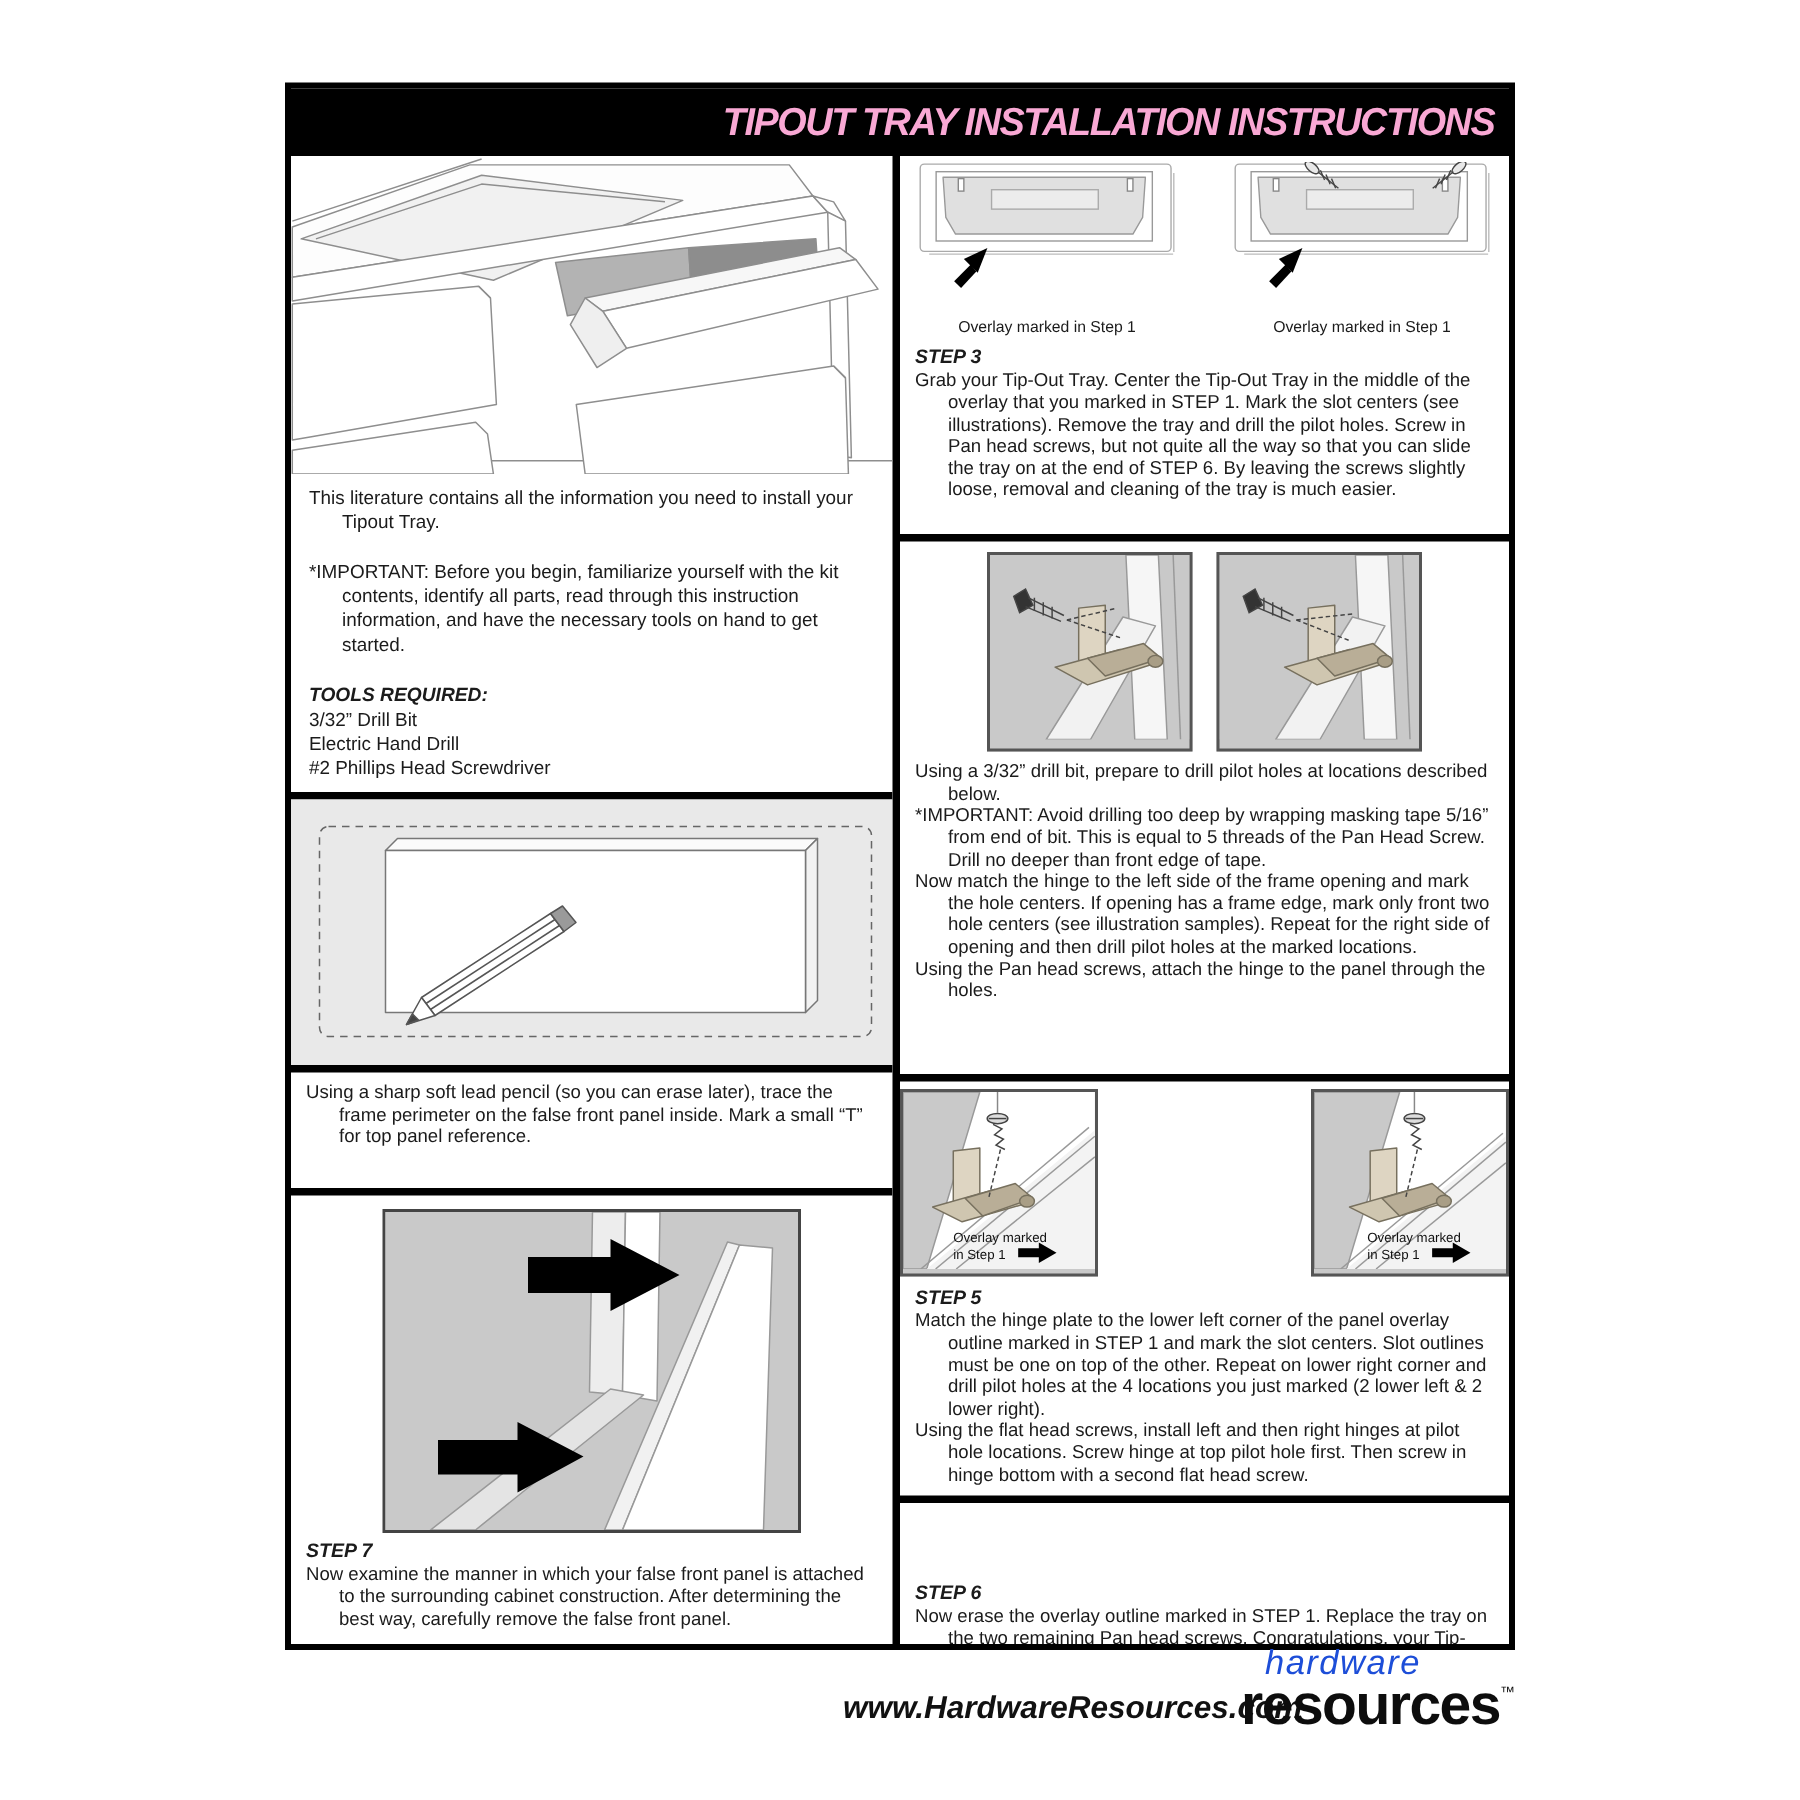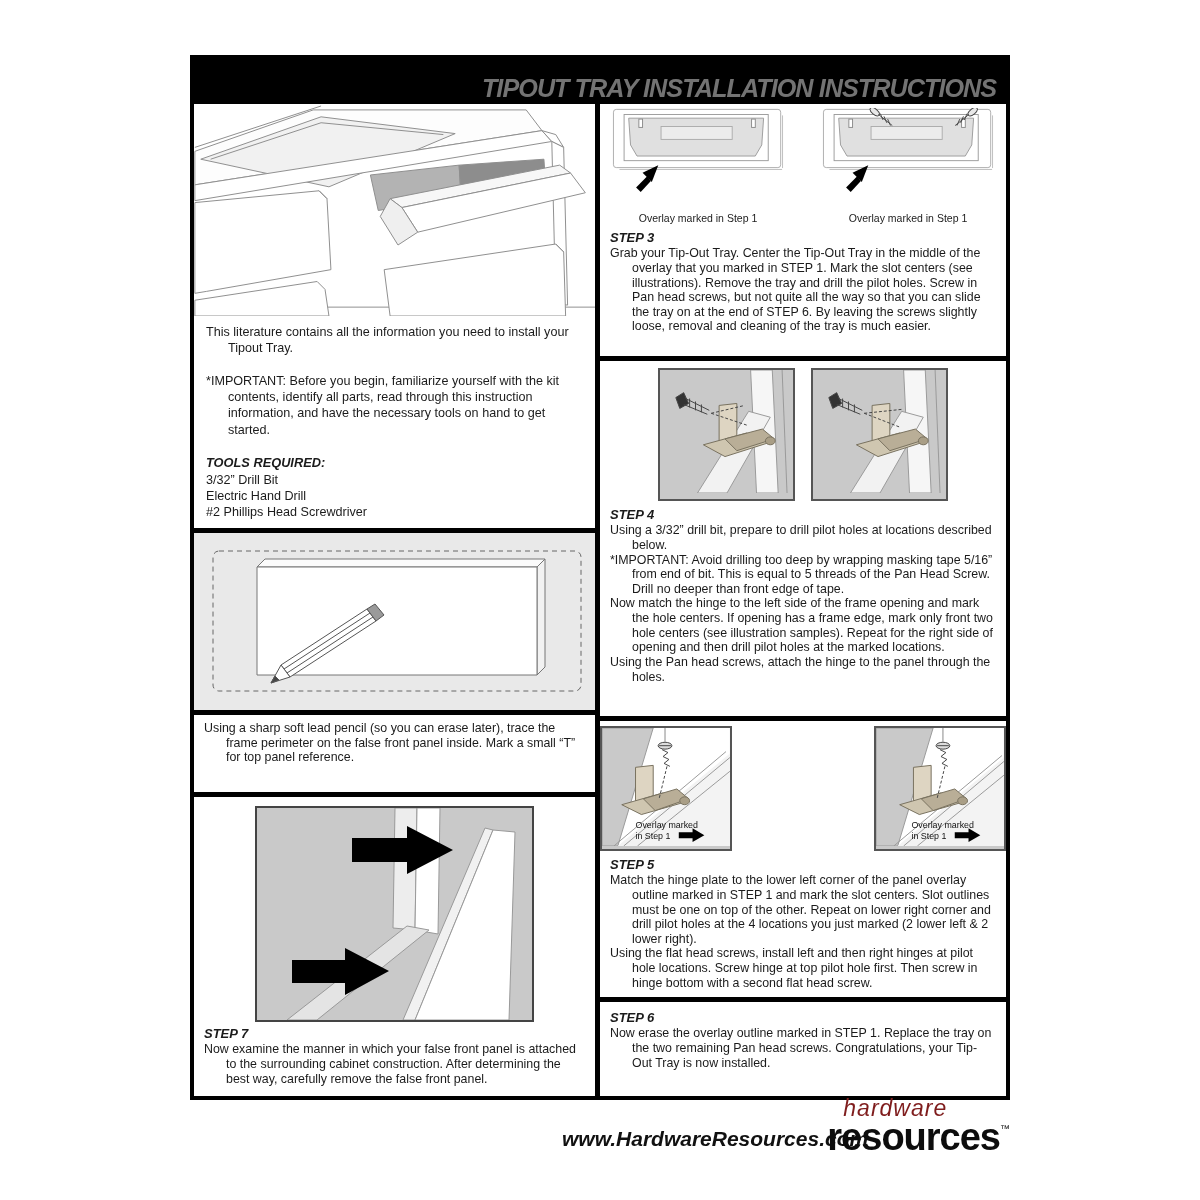--- a/index.html
+++ b/index.html
@@ -3,22 +3,22 @@
 <meta charset="utf-8">
 <style>
   * { box-sizing: border-box; }
   html,body { margin:0; padding:0; background:#fff; }
   .page { position:relative; width:1200px; height:1200px; background:#fff;
           font-family:"Liberation Sans", sans-serif; color:#1b1b1b; }
 
   .sheet { position:absolute; left:190px; top:55px; width:820px; height:1045px;
            border:4px solid #000; display:flex; flex-direction:column; background:#fff; }
 
-  .titlebar { height:45px; background:#000; color:#737373; flex:0 0 45px;
-              display:flex; align-items:flex-end; justify-content:flex-end;
+  .titlebar { height:45px; background:#000; color:#f9a8d4; flex:0 0 45px;
+              display:flex; align-items:center; justify-content:flex-end;
               padding-right:10px; overflow:hidden; }
   .titlebar span { font-style:italic; font-weight:bold; font-size:26px;
                    letter-spacing:-1px; white-space:nowrap; transform:scaleX(0.97); transform-origin:right center; }
 
   .cols { flex:1; display:flex; min-height:0; }
   .col-left  { width:406px; flex:0 0 406px; border-right:5px solid #000;
                display:flex; flex-direction:column; overflow:hidden; }
   .col-right { flex:1; display:flex; flex-direction:column; overflow:hidden; }
 
   .hr { height:5px; background:#000; flex:0 0 5px; }
@@ -45,29 +45,29 @@
   .panelwrap { width:186px; display:flex; flex-direction:column; align-items:center;gap:25px; }
   .panelwrap .cap { font-size:10.5px; margin-top:-6px; white-space:nowrap; }
   .s3text { height:132px; flex:0 0 132px; padding:6px 12px 0 10px; }
   .s4illus { height:140px; flex:0 0 140px; display:flex; justify-content:center;
              gap:16px; padding-top:7px; }
   .sqfig { border:2px solid #555; background:#c9c9c9; }
   .s4text { height:215px; flex:0 0 215px; padding:6px 12px 0 10px; }
   .s5illus { height:130px; flex:0 0 130px; display:flex; justify-content:space-between;
              gap:16px; padding-top:5px; }
   .s5text { height:146px; flex:0 0 146px; padding:6px 12px 0 10px; }
-  .s6text { flex:1; padding:8px 12px 0 10px; }
+  .s6text { flex:1; padding:8px 12px 0 10px;margin-top:44px; }
 
   
   .footer { position:absolute; left:190px; top:1103px; width:820px; height:70px; }
   .website { position:absolute; left:372px; top:24px; font-style:italic; font-weight:bold;
              font-size:21px; color:#111; }
   .logo { position:absolute; right:0; top:-6px; color:#0d0d0d; }
   .logo .l1 { font-style:italic; font-size:23px; letter-spacing:1px; margin-left:16px;
-              color:#7f1d1d; line-height:1; }
+              color:#1d4ed8; line-height:1; }
   .logo .l2 { font-weight:bold; font-size:38px; letter-spacing:-1px;
               line-height:0.9; }
   .logo .tm { font-size:10px; vertical-align:18px; font-weight:normal; letter-spacing:0; }
 
   svg { display:block; }
   svg text { font-family:"Liberation Sans", sans-serif; }
 </style>
 </head>
 <body>
 
@@ -294,21 +294,20 @@
                 <line x1="36" y1="32" x2="36" y2="41"></line>
                 <line x1="42" y1="35" x2="42" y2="43"></line>
                 <line x1="52" y1="44" x2="90" y2="40" stroke-dasharray="3,2"></line>
                 <line x1="52" y1="44" x2="88" y2="58" stroke-dasharray="3,2"></line>
               </g>
             </svg>
           </div>
         </div>
 
         <div class="s4text txt">
-          <div class="step-label">STEP 4</div>
           <p class="hang">Using a 3/32” drill bit, prepare to drill pilot holes at locations described below.</p>
           <p class="hang">*IMPORTANT: Avoid drilling too deep by wrapping masking tape 5/16” from end of bit. This is equal to 5 threads of the Pan Head Screw. Drill no deeper than front edge of tape.</p>
           <p class="hang">Now match the hinge to the left side of the frame opening and mark the hole centers. If opening has a frame edge, mark only front two hole centers (see illustration samples). Repeat for the right side of opening and then drill pilot holes at the marked locations.</p>
           <p class="hang">Using the Pan head screws, attach the hinge to the panel through the holes.</p>
         </div>
 
         <div class="hr"></div>
 
         <div class="s5illus">
           <div class="sqfig">

